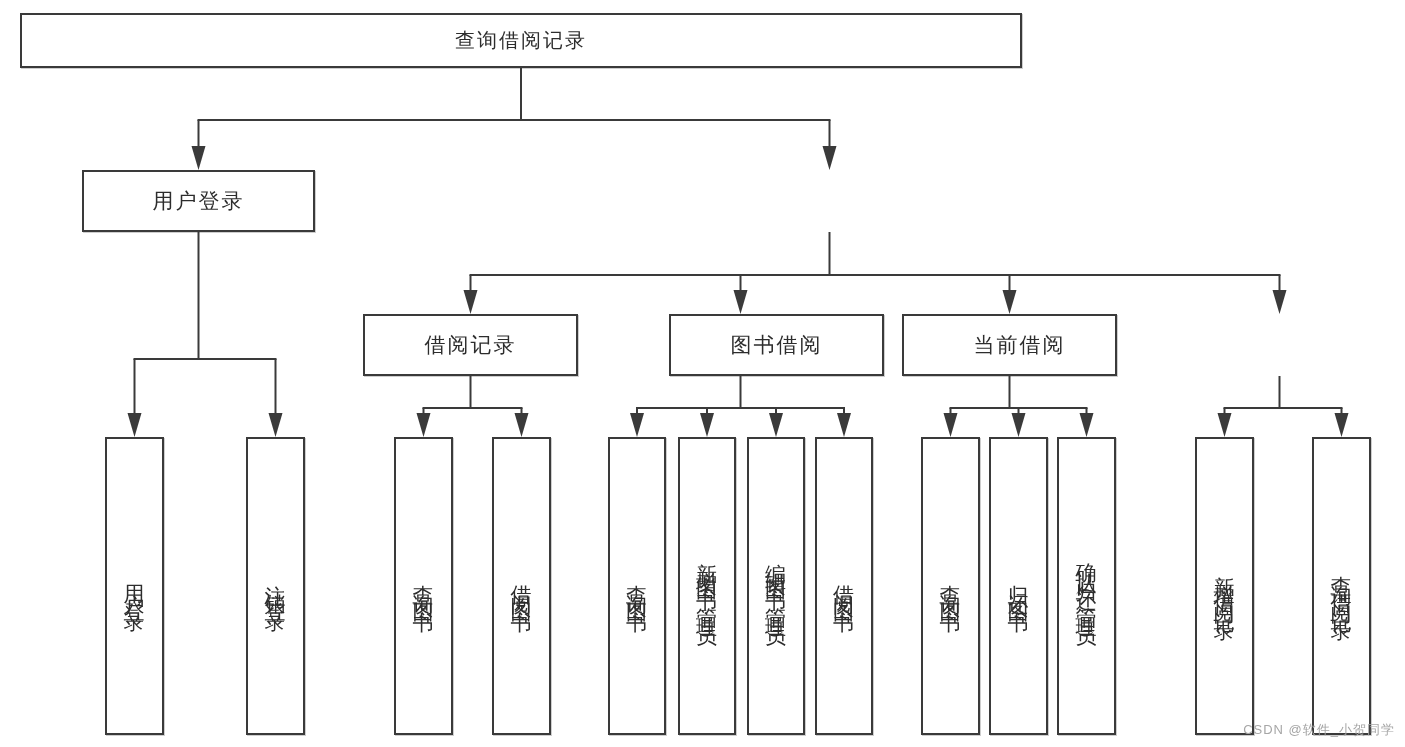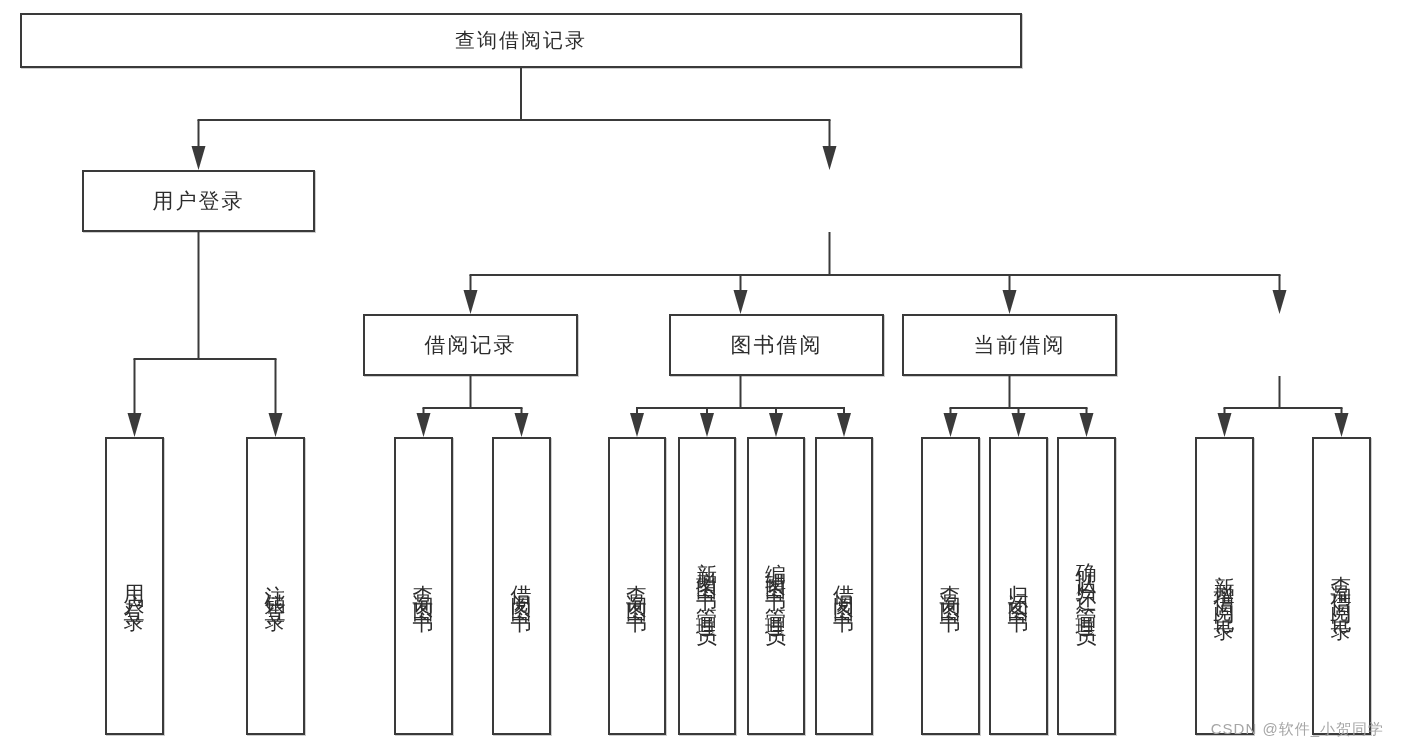--- a/index.html
+++ b/index.html
@@ -28,24 +28,24 @@
   .node.root { font-size: 20px; }
   .leaf {
     writing-mode: vertical-rl;
     text-orientation: mixed;
     letter-spacing: 9px;
     font-size: 21px;
     line-height: 1;
   }
   .watermark {
     position: absolute;
-    right: 21px;
+    right: 10px;
     bottom: 8px;
     color: #a6a6a6;
-    font-size: 15px;
+    font-size: 13px;
     letter-spacing: 1px;
     white-space: nowrap;
   }
 </style>
 </head>
 <body>
 
 <div id="canvas">
 
   <svg id="wires" viewBox="0 0 1405 747" xmlns="http://www.w3.org/2000/svg">

